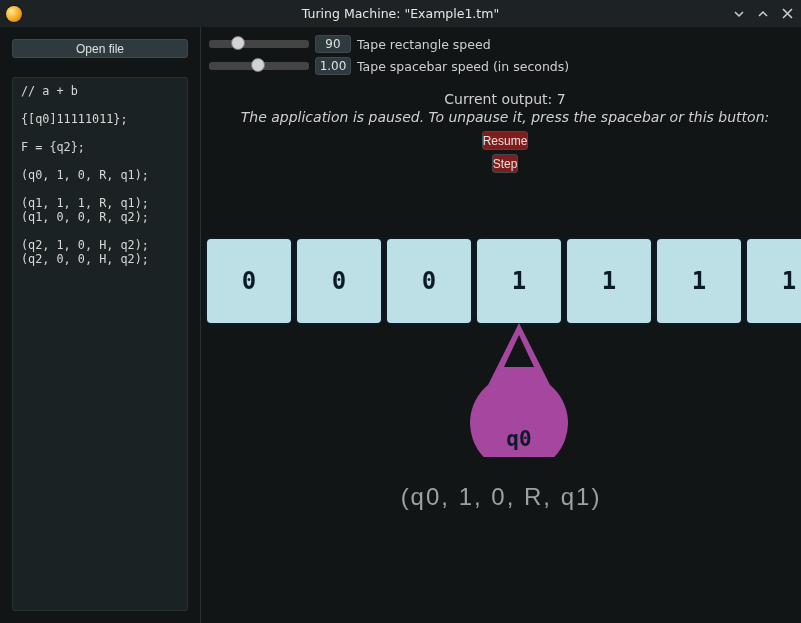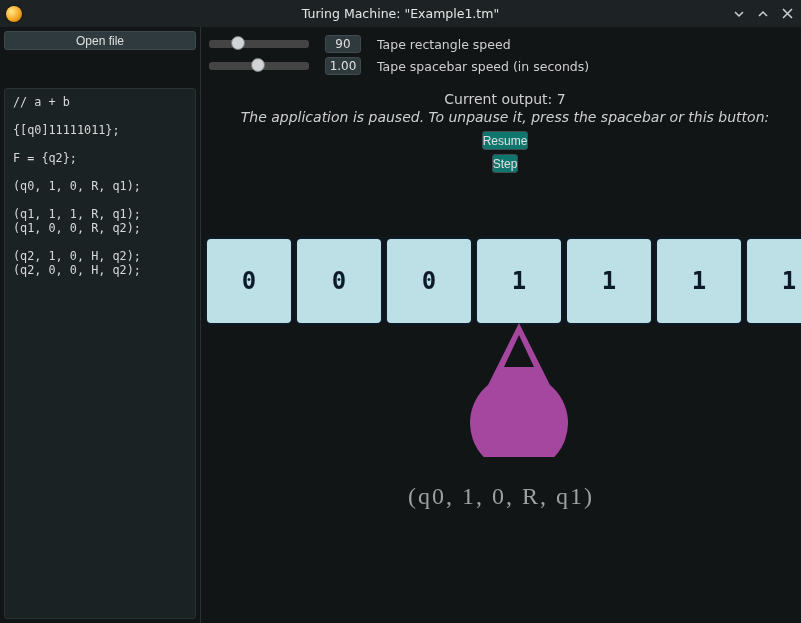--- a/index.html
+++ b/index.html
@@ -48,35 +48,35 @@
     flex: 1;
     display: flex;
     overflow: hidden;
   }
 
   .sidebar {
     width: 201px;
     background: #121516;
     border-right: 1px solid #2b3233;
     display: flex; flex-direction: column;
-    padding: 4px;
-    gap: 18px;
+    padding: 12px;
+    gap: 5px;
   }
   .sidebar button.side-btn {
     height: 19px;
     background: #2e3a3e;
     border: 1px solid #3e4a4e;
     color: #e0e0e0;
     font-size: 12px;
     border-radius: 3px;
     cursor: pointer;
   }
   .code-area {
     flex: 1;
-    margin-top: 20px;
+    margin-top: 14px;
     background: #1b2224;
     border: 1px solid #2b3233;
     border-radius: 3px;
     padding: 6px 8px;
     font-family: "DejaVu Sans Mono", monospace;
     font-size: 11.8px;
     line-height: 14px;
     white-space: pre;
     color: #d8d8d8;
     overflow: auto;
@@ -85,21 +85,21 @@
   .main {
     flex: 1;
     position: relative;
     display: flex; flex-direction: column;
     padding: 8px 0 0 8px;
   }
   .sliders {
     display: flex; flex-direction: column; gap: 4px;
   }
   .slider-row {
-    display: flex; align-items: center; gap: 16px;
+    display: flex; align-items: center; gap: 6px;
     font-size: 12.5px; color: #cfcfcf;
   }
   .slider {
     width: 100px; height: 8px;
     background: #444;
     border-radius: 3px;
     position: relative;
   }
   .slider .thumb {
     position: absolute; top: -4px;
@@ -125,21 +125,21 @@
     margin-top: 16px;
   }
   .status .line2 { margin-top: 2px; font-style: italic; }
   .ctl-buttons {
     display: flex; flex-direction: column; align-items: center;
     gap: 4px; margin-top: 6px;
   }
   .ctl-buttons button {
     height: 19px;
     padding: 0 0;
-    background: #0f766e;
+    background: #7f1d1d;
     border: 1px solid #3e4a4e;
     color: #e0e0e0;
     font-size: 12px;
     border-radius: 3px;
     cursor: pointer;
   }
 
   .tape-area {
     position: absolute;
     left: 0; right: 0;
@@ -174,21 +174,21 @@
     top: 104px;
     width: 100%;
     text-align: center;
     font-family: "DejaVu Sans Mono", monospace;
     font-size: 21px;
     font-weight: 600;
     color: #0c1a2a;
   }
   .transition {
     text-align: center;
-    font-family: Liberation Serif, serif;
+    font-family: Liberation Sans, sans-serif;
     font-size: 24px;
     color: #9da1a1;
     letter-spacing: 2px;
     margin-top: 158px;
   }
 </style>
 </head>
 <body>
 
 <div class="titlebar">
@@ -266,17 +266,18 @@
           <div class="cell">1</div>
           <div class="cell">1</div>
           <div class="cell">1</div>
           <div class="cell">1</div>
         </div>
       <div class="head-ptr" id="head-ptr" style="left: 269px;">
         <svg width="98" height="134" viewBox="0 0 98 134">
           <path d="M49 0 L18 62 A49 49 0 1 0 80 62 Z" fill="#a6479f"></path>
           <path d="M49 12 L34 44 L64 44 Z" fill="#121516"></path>
         </svg>
+        <div class="head-state-label">q0</div>
       </div>
       <div class="transition">(q0, 1, 0, R, q1)</div>
     </div>
   </div>
 </div>
 
 </body></html>

